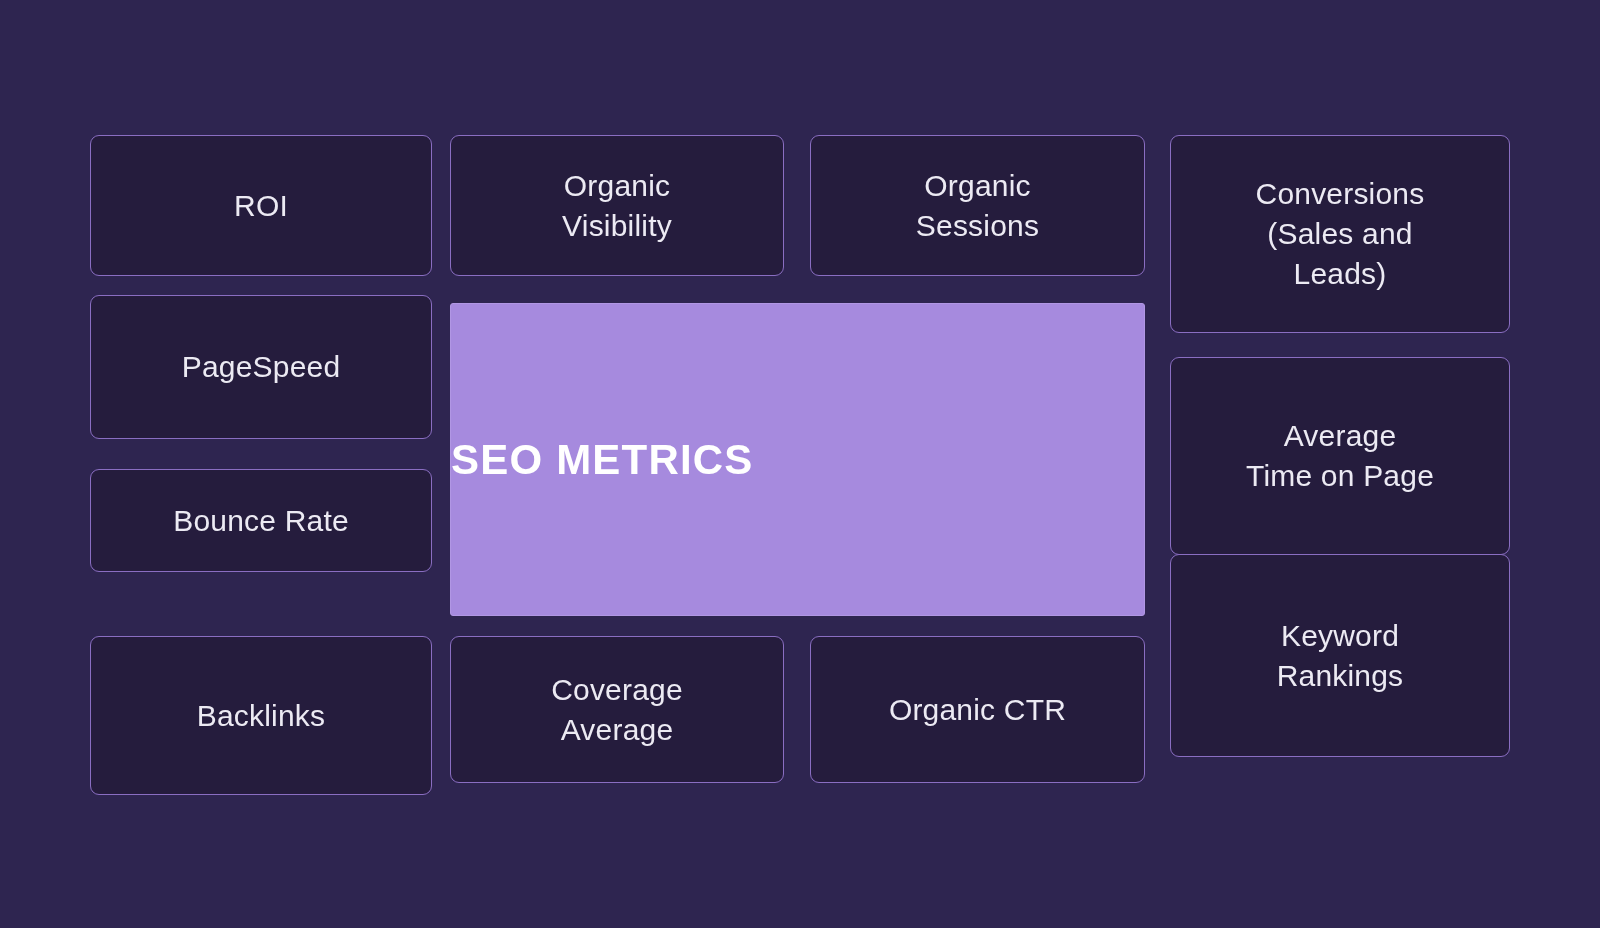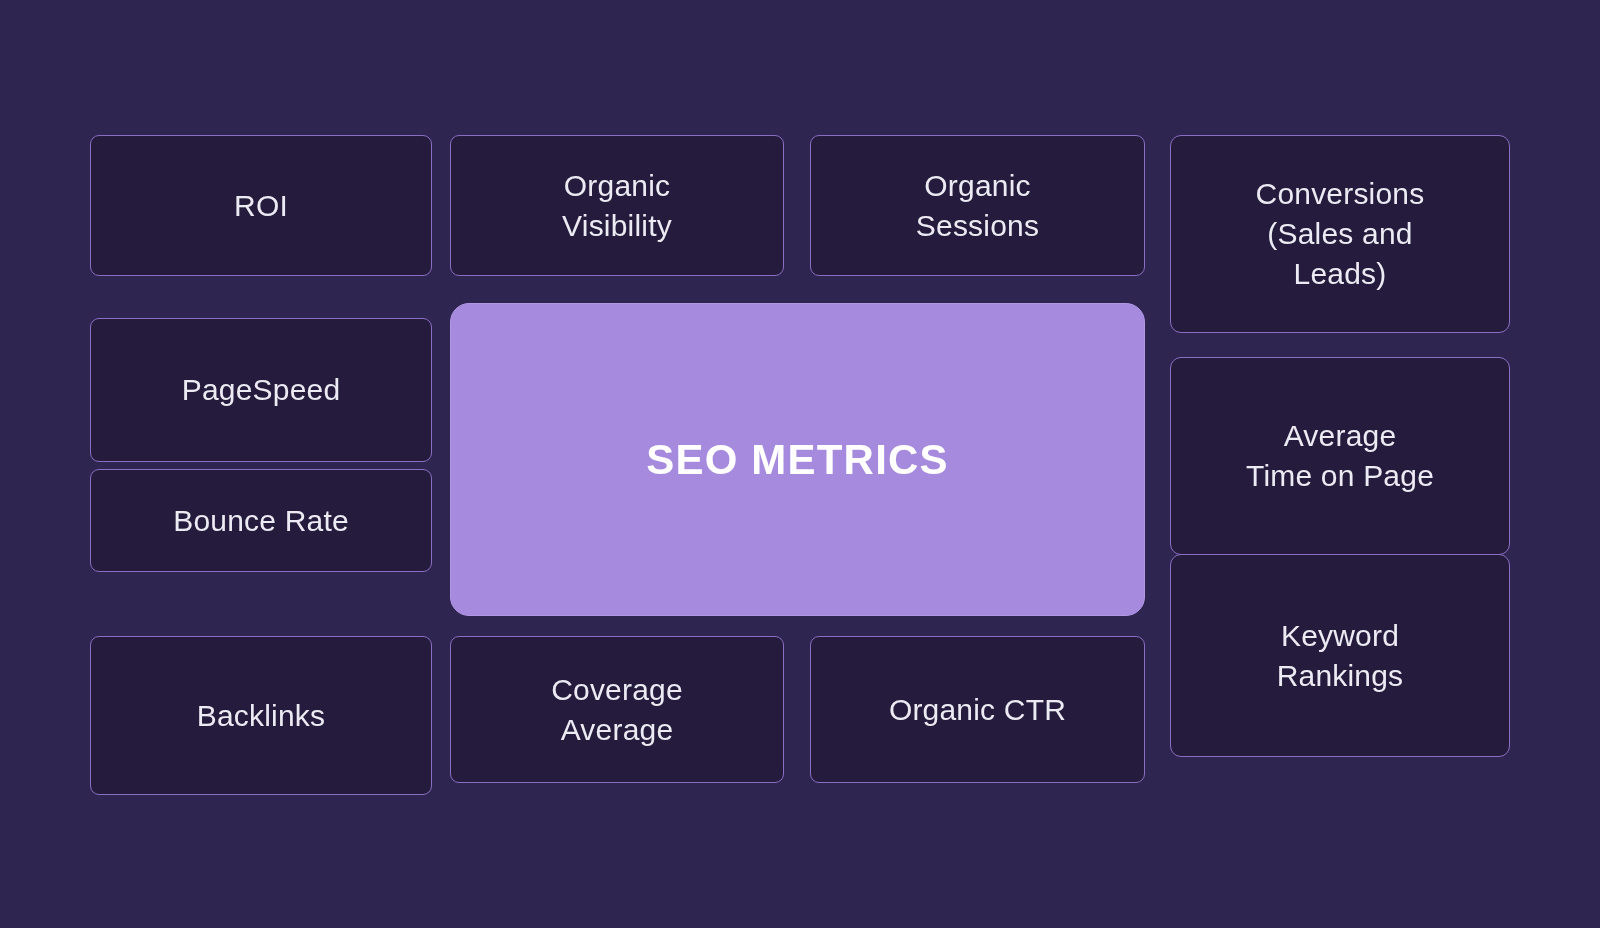--- a/index.html
+++ b/index.html
@@ -43,35 +43,35 @@
     white-space: pre-line;
     display: block;
   }
 
   
   .hero {
     position: absolute;
     box-sizing: border-box;
     display: flex;
     align-items: center;
-    justify-content: center;
+    justify-content: flex-start;
     text-align: center;
     background: #a68ade;
     border: 1.5px solid #b197e4;
-    border-radius: 19px;
+    border-radius: 3px;
     color: #ffffff;
     font-size: 42px;
     font-weight: 700;
     letter-spacing: 1.2px;
   }
 
   
   .c1 { left: 90px; width: 342px; }
   #card-roi         { top: 135px; height: 141px; }
-  #card-pagespeed   { top: 318px; height: 144px; }
+  #card-pagespeed   { top: 295px; height: 144px; }
   #card-bounce-rate { top: 469px; height: 103px; }
   #card-backlinks   { top: 636px; height: 159px; }
 
   
   .c2 { left: 450px; width: 334px; }
   #card-organic-visibility { top: 135px; height: 141px; }
   #card-coverage-issues    { top: 636px; height: 147px; }
 
   
   .c3 { left: 810px; width: 335px; }
@@ -80,21 +80,21 @@
 
   
   #card-seo-metrics {
     left: 450px;
     top: 303px;
     width: 695px;
     height: 313px;
   }
 
   
-  .c4 { left: 1170px; width: 340px; border-radius: 11px; }
+  .c4 { left: 1170px; width: 340px; }
   #card-conversions      { top: 135px; height: 198px; }
   #card-avg-time-on-page { top: 357px; height: 198px; }
   #card-keyword-rankings { top: 554px; height: 203px; }
 </style>
 </head>
 <body>
 
 <div class="board">
 
   <div class="card c1" id="card-roi">

